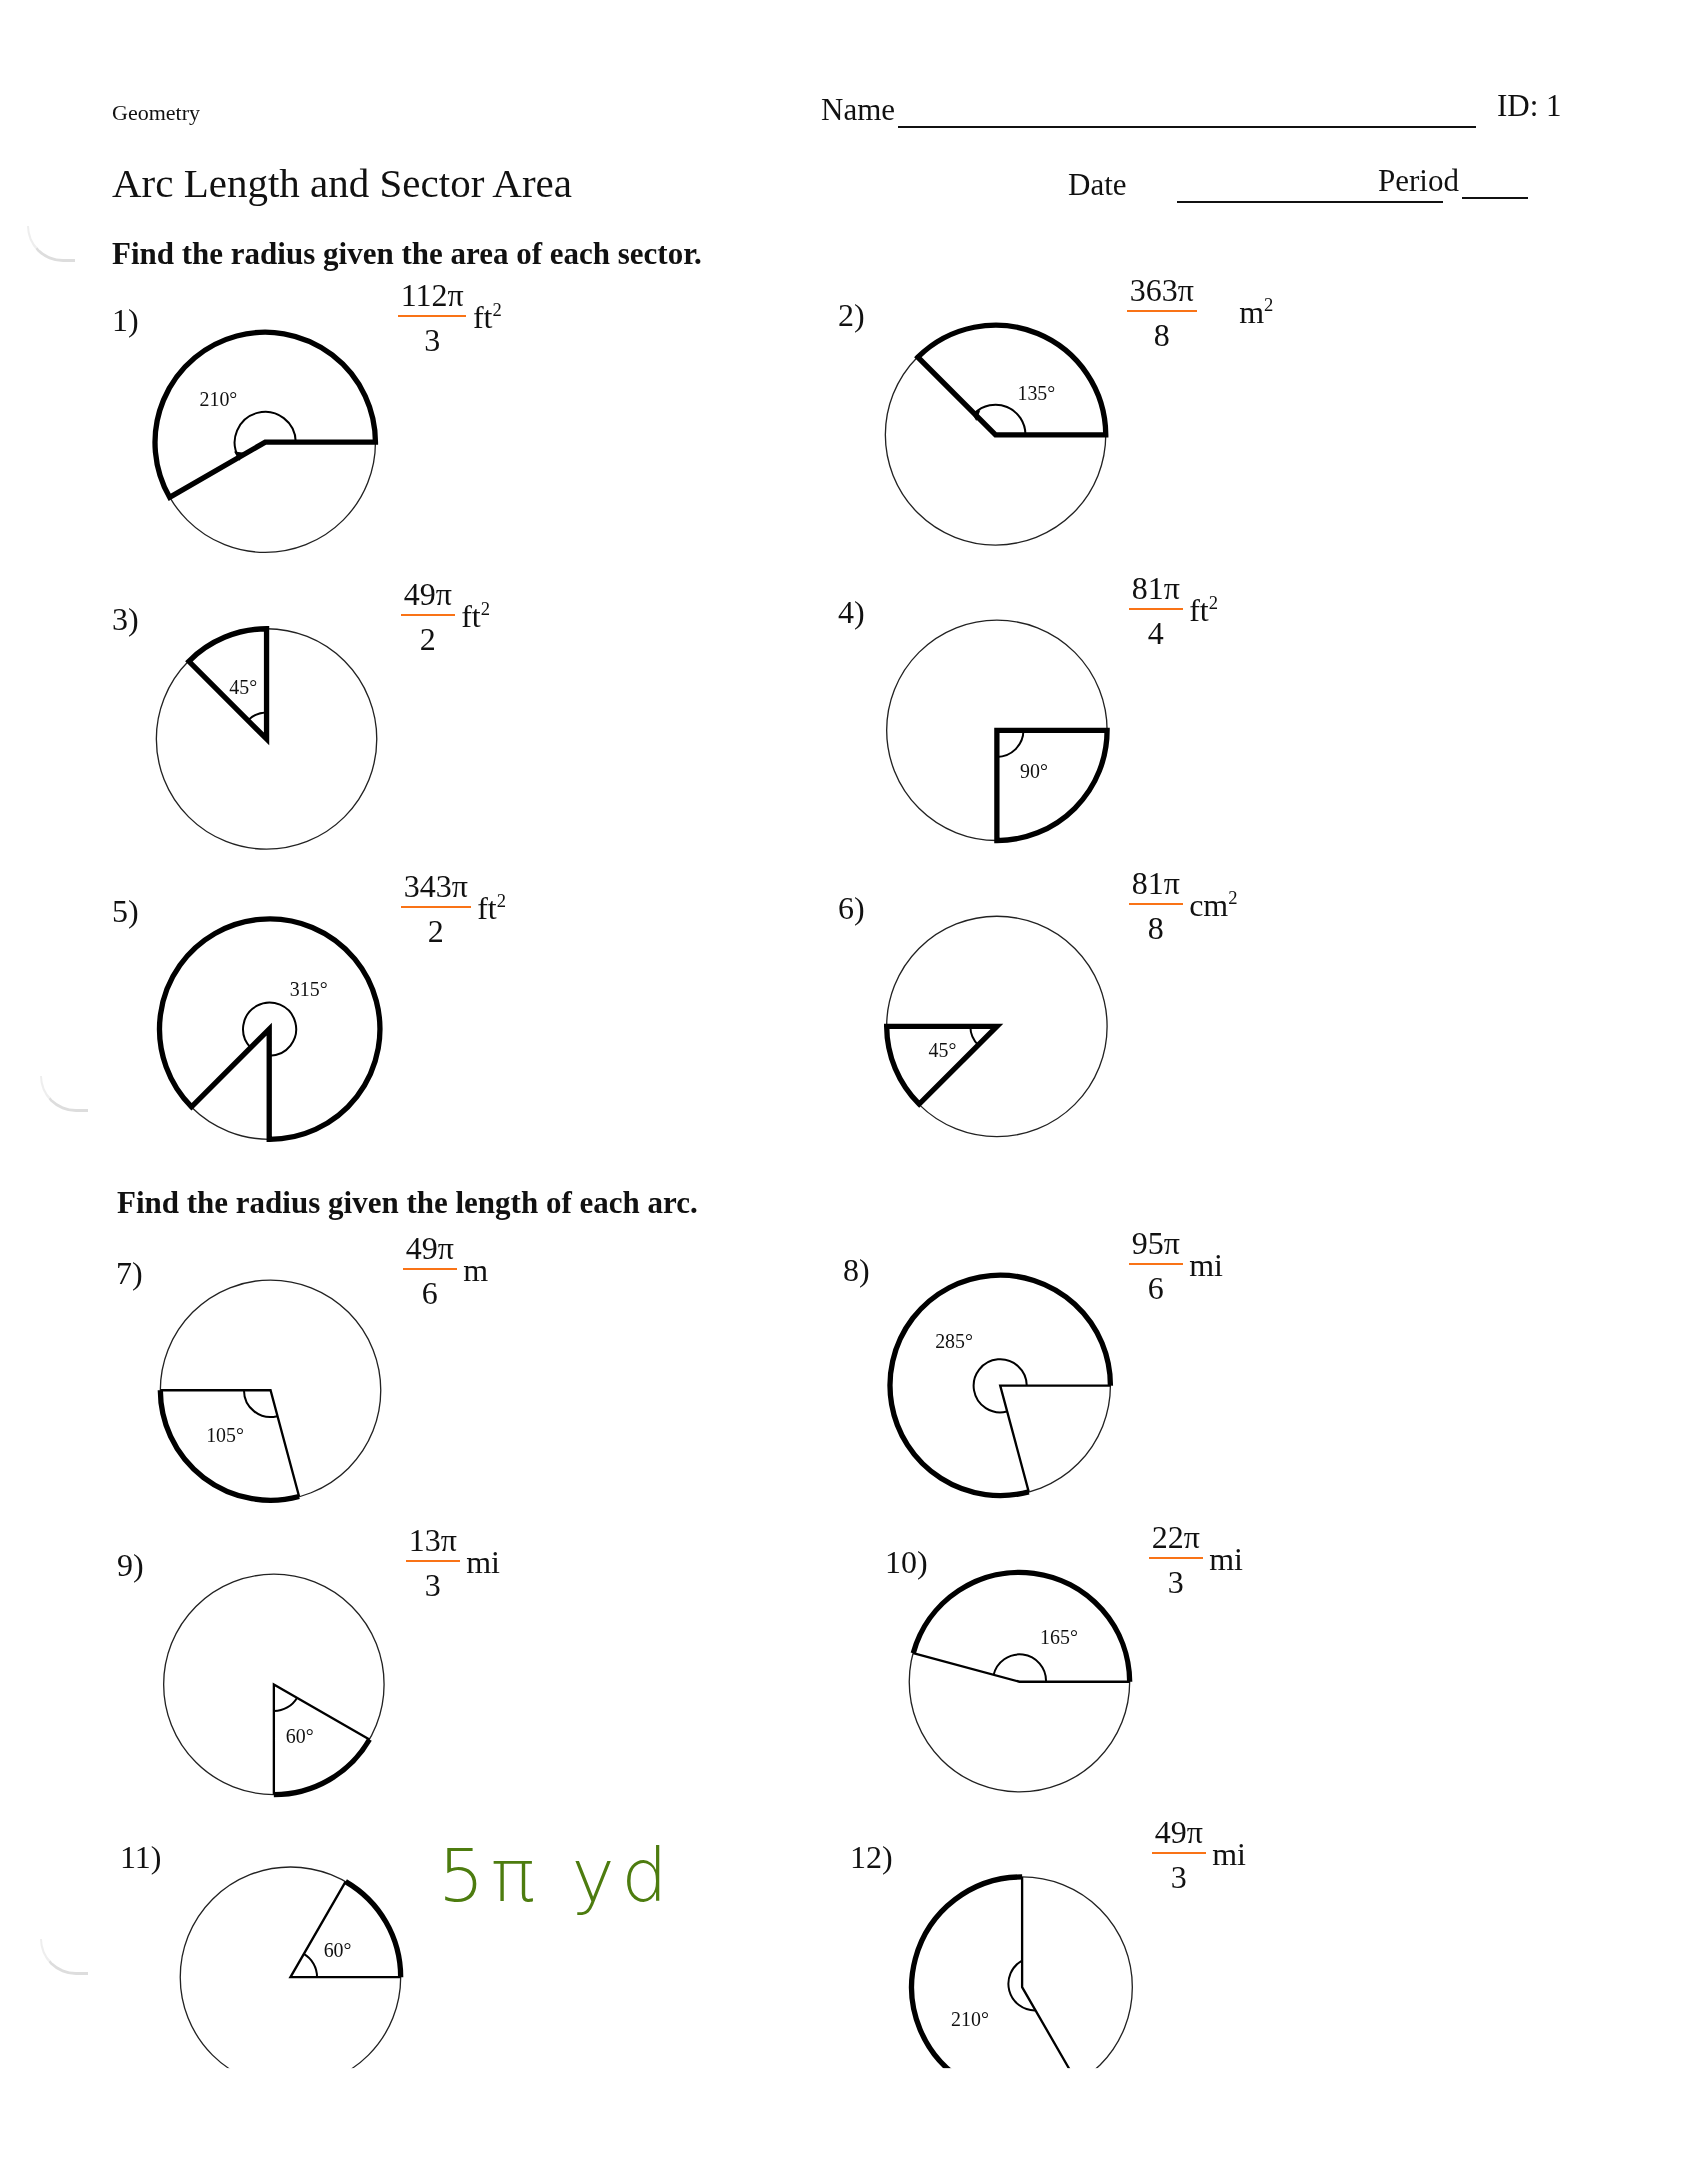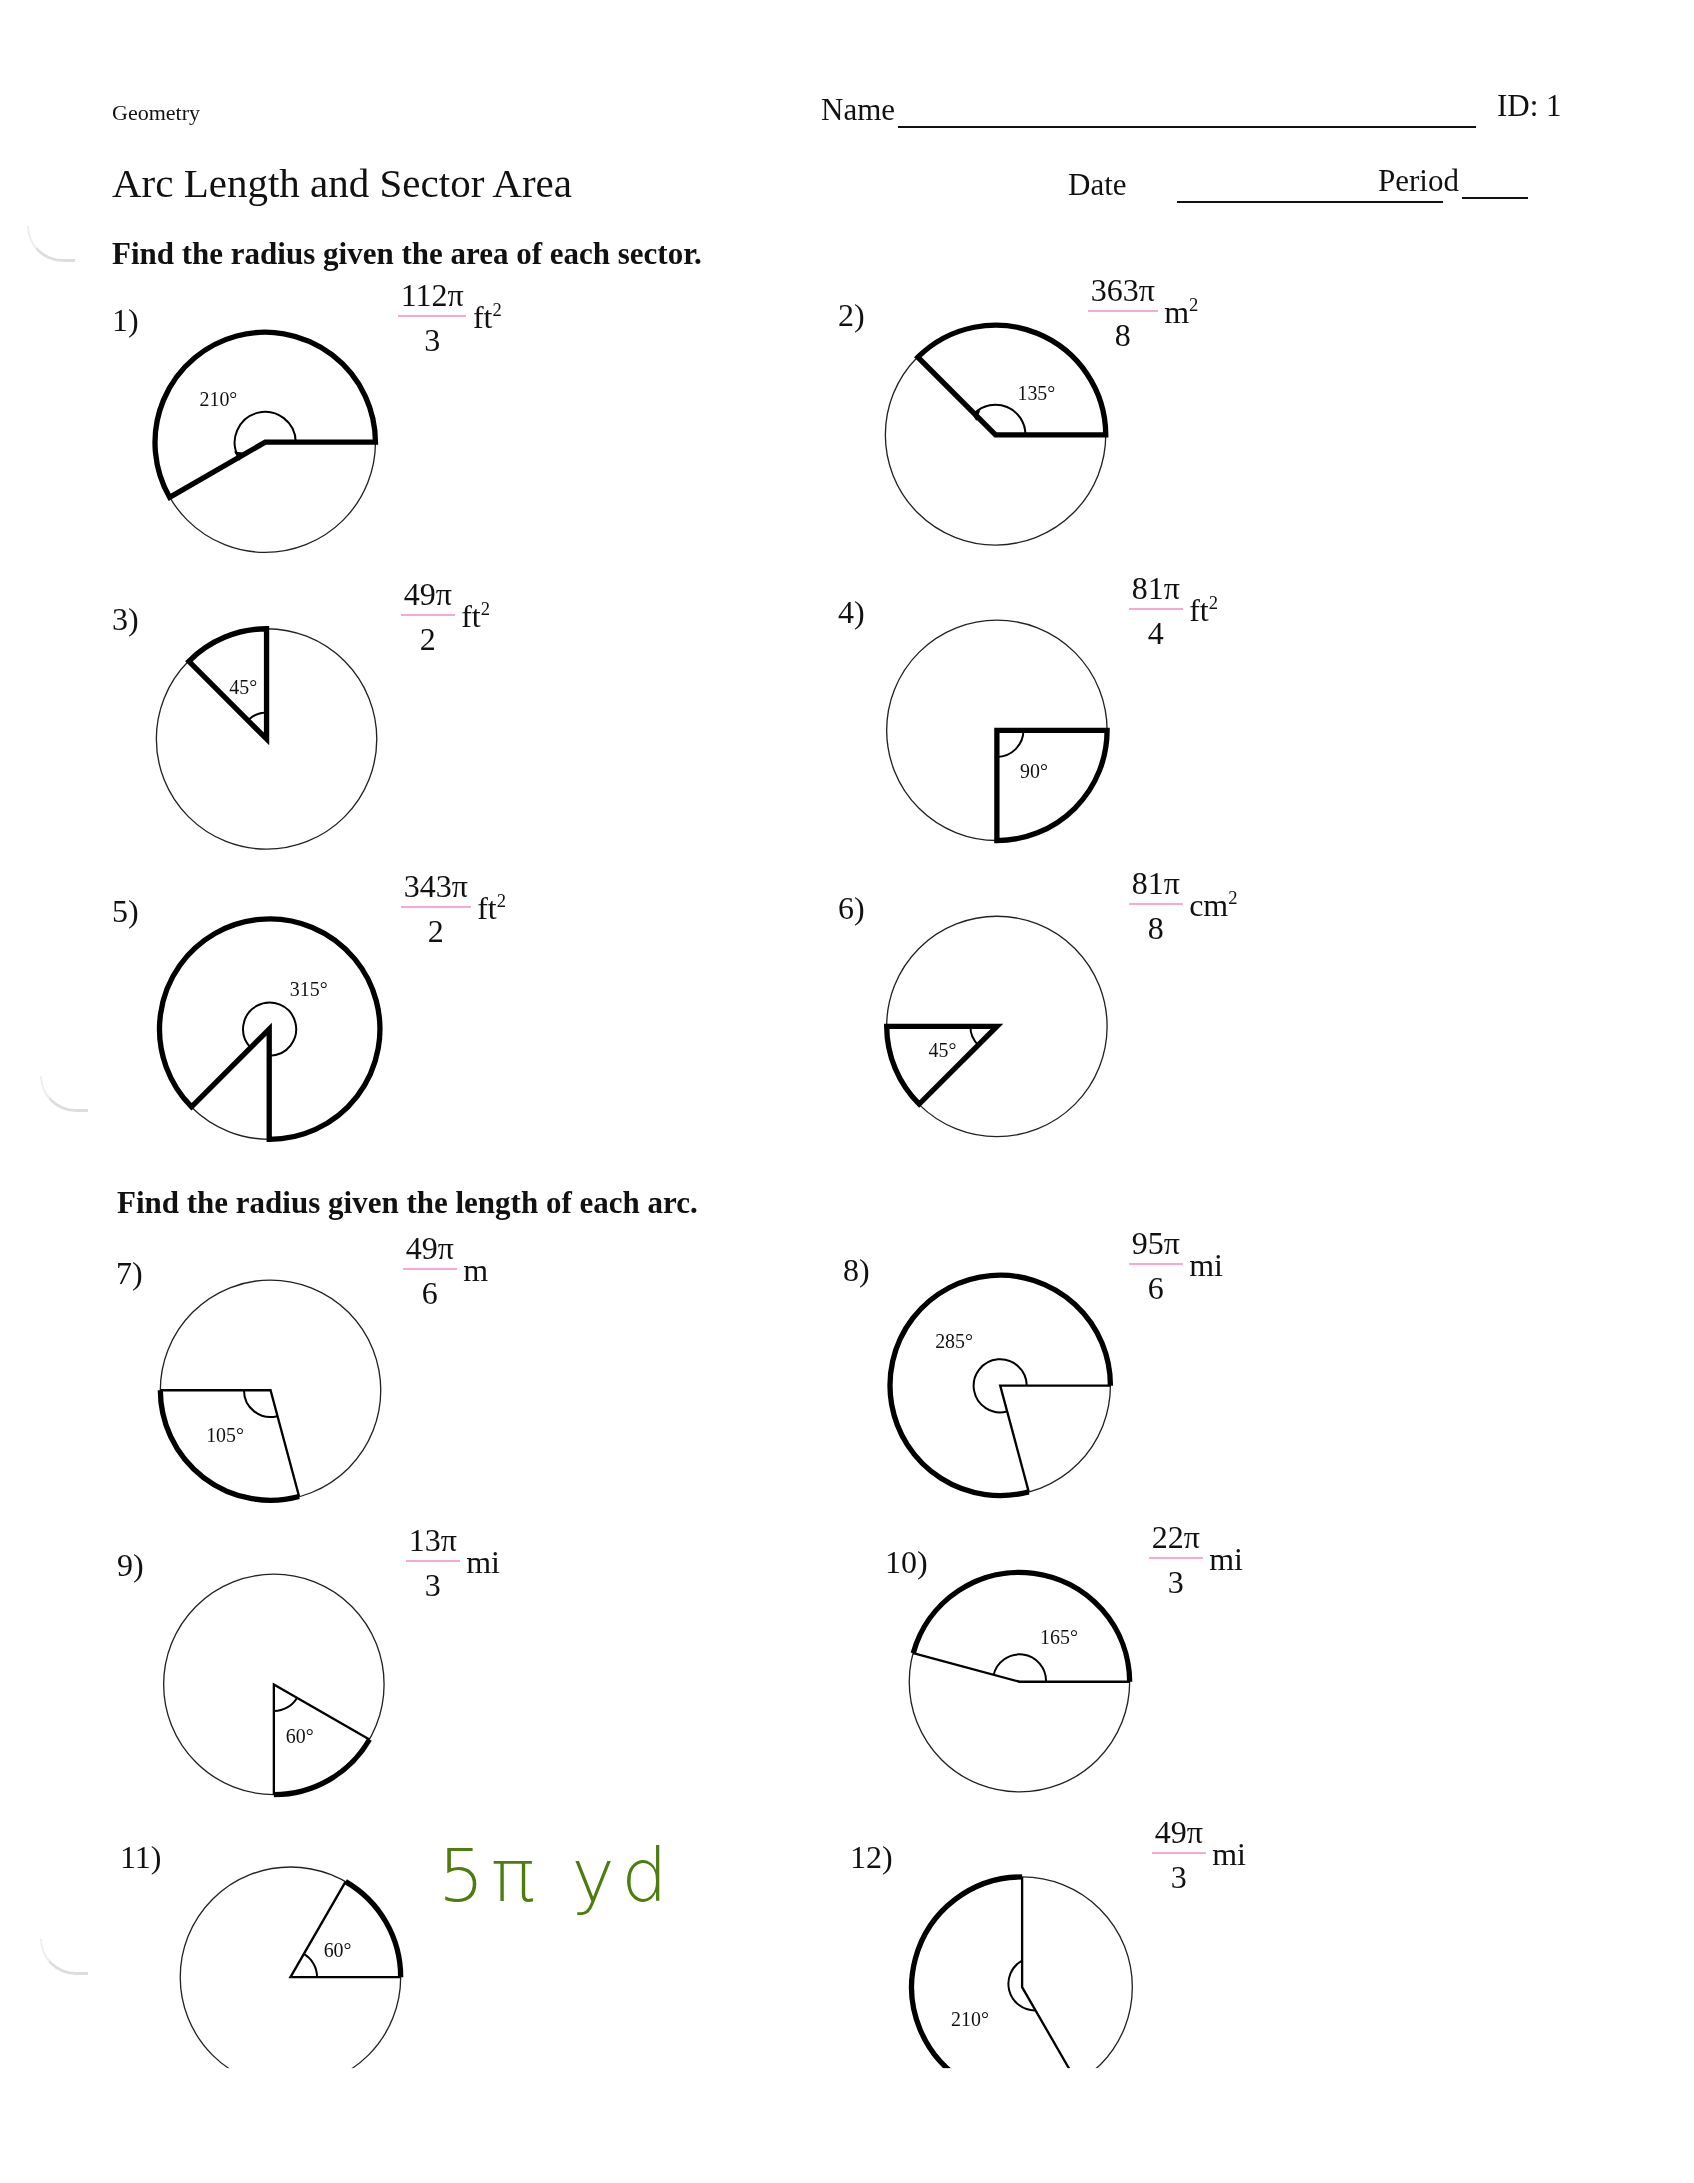--- a/index.html
+++ b/index.html
@@ -7,21 +7,21 @@
          font-family:"Liberation Serif","DejaVu Serif",serif; color:#111; }
   .abs { position:absolute; white-space:nowrap; }
   .course { left:112px; top:100px; font-size:22px; }
   .title { left:112px; top:159px; font-size:41px; }
   .instr { font-weight:bold; font-size:31px; }
   .hdr-field { font-size:31px; display:flex; align-items:flex-end; }
   .blank { display:inline-block; border-bottom:2px solid #111; height:26.6px; margin-left:2.7px; }
   .num { font-size:32px; }
   .frac { position:absolute; display:flex; align-items:center; font-size:32px; }
   .frac .stack { display:flex; flex-direction:column; align-items:center; margin-right:6.6px; }
-  .frac .top { padding:0 2.7px 4px 2.7px; border-bottom:2px solid #f9a8d4; line-height:1; }
+  .frac .top { padding:0 2.7px 4px 2.7px; border-bottom:2px solid #f97316; line-height:1; }
   .frac .bot { padding-top:6.6px; line-height:1; }
   .frac .unit sup { font-size:18.6px; }
   .hand { font-family:"DejaVu Sans", sans-serif; font-size:73px; font-weight:200; letter-spacing:6.6px; color:#4d7c0f; }
   svg.diagrams { position:absolute; left:0; top:0; }
   .thin { fill:none; stroke:#222; stroke-width:2; }
   .thick { fill:none; stroke:#000; stroke-width:8; stroke-linecap:butt; stroke-linejoin:miter; }
   .radthin { fill:none; stroke:#000; stroke-width:3.5; }
   .mark { fill:none; stroke:#000; stroke-width:3; }
   .lbl { font-family:"Liberation Serif", serif; font-size:30px; fill:#111; }
   .binder { position:absolute; width:46px; height:33px; border-bottom:3.3px solid #ddd; border-left:2px solid #eee; border-radius:0 0 0 40px; }
@@ -56,21 +56,21 @@
 <div class="abs num" style="left:112px; top:302px;">1)</div>
 <div class="frac" style="left:398px; top:279px;">
   <div class="stack">
       <span class="top">112π</span>
       <span class="bot">3</span>
     </div>
   <span class="unit"><span>ft</span><sup>2</sup></span>
 </div>
 
 <div class="abs num" style="left:838px; top:297px;">2)</div>
-<div class="frac" style="left:1088px; top:274px;">
+<div class="frac" style="left:1127px; top:274px;gap:36px;">
   <div class="stack">
       <span class="top">363π</span>
       <span class="bot">8</span>
     </div>
   <span class="unit"><span>m</span><sup>2</sup></span>
 </div>
 
 <div class="abs num" style="left:112px; top:601px;">3)</div>
 <div class="frac" style="left:401px; top:578px;">
   <div class="stack">

